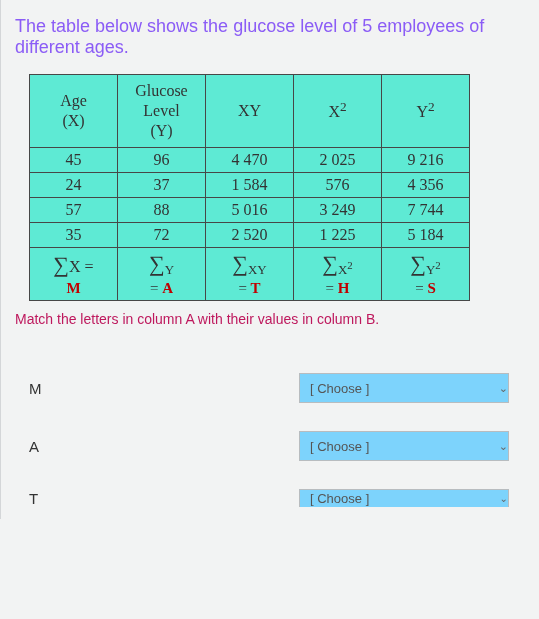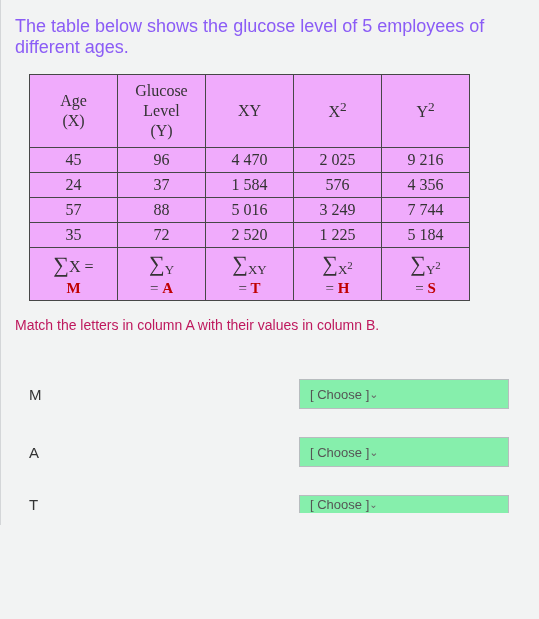--- a/index.html
+++ b/index.html
@@ -12,22 +12,22 @@
     width: 539px;
     border-left: 1px solid #d4d6d8;
   }
   .intro {
     font-size: 18px;
     margin: 4px 0 16px 0;
     color: #8b5cf6;
   }
   table {
     border-collapse: collapse;
-    margin: 0 0 16px 14px;
-    background: #f0abfc;
+    margin: 0 0 10px 14px;
+    background: #5eead4;
   }
   td, th {
     border: 1px solid #474747;
     padding: 3px 10px;
     text-align: center;
     font-size: 16px;
     font-family: "Times New Roman", serif;
     min-width: 88px;
     vertical-align: middle;
   }
@@ -50,24 +50,24 @@
   }
   .pairlabel {
     width: 270px;
     font-size: 15px;
     color: #333;
   }
   .select {
     flex: 0 0 210px;
     height: 30px;
     border: 1px solid #b8bcbf;
-    background: #86efac;
+    background: #7dd3fc;
     display: flex;
     align-items: center;
-    justify-content: flex-start;
+    justify-content: space-between;
     padding: 0 0 0 10px;
     font-size: 13px;
     color: #555;
     cursor: pointer;
   }
   .chev {
     font-size: 11px;
     color: #666;
   }
   .last-chev { font-size: 10px; }

